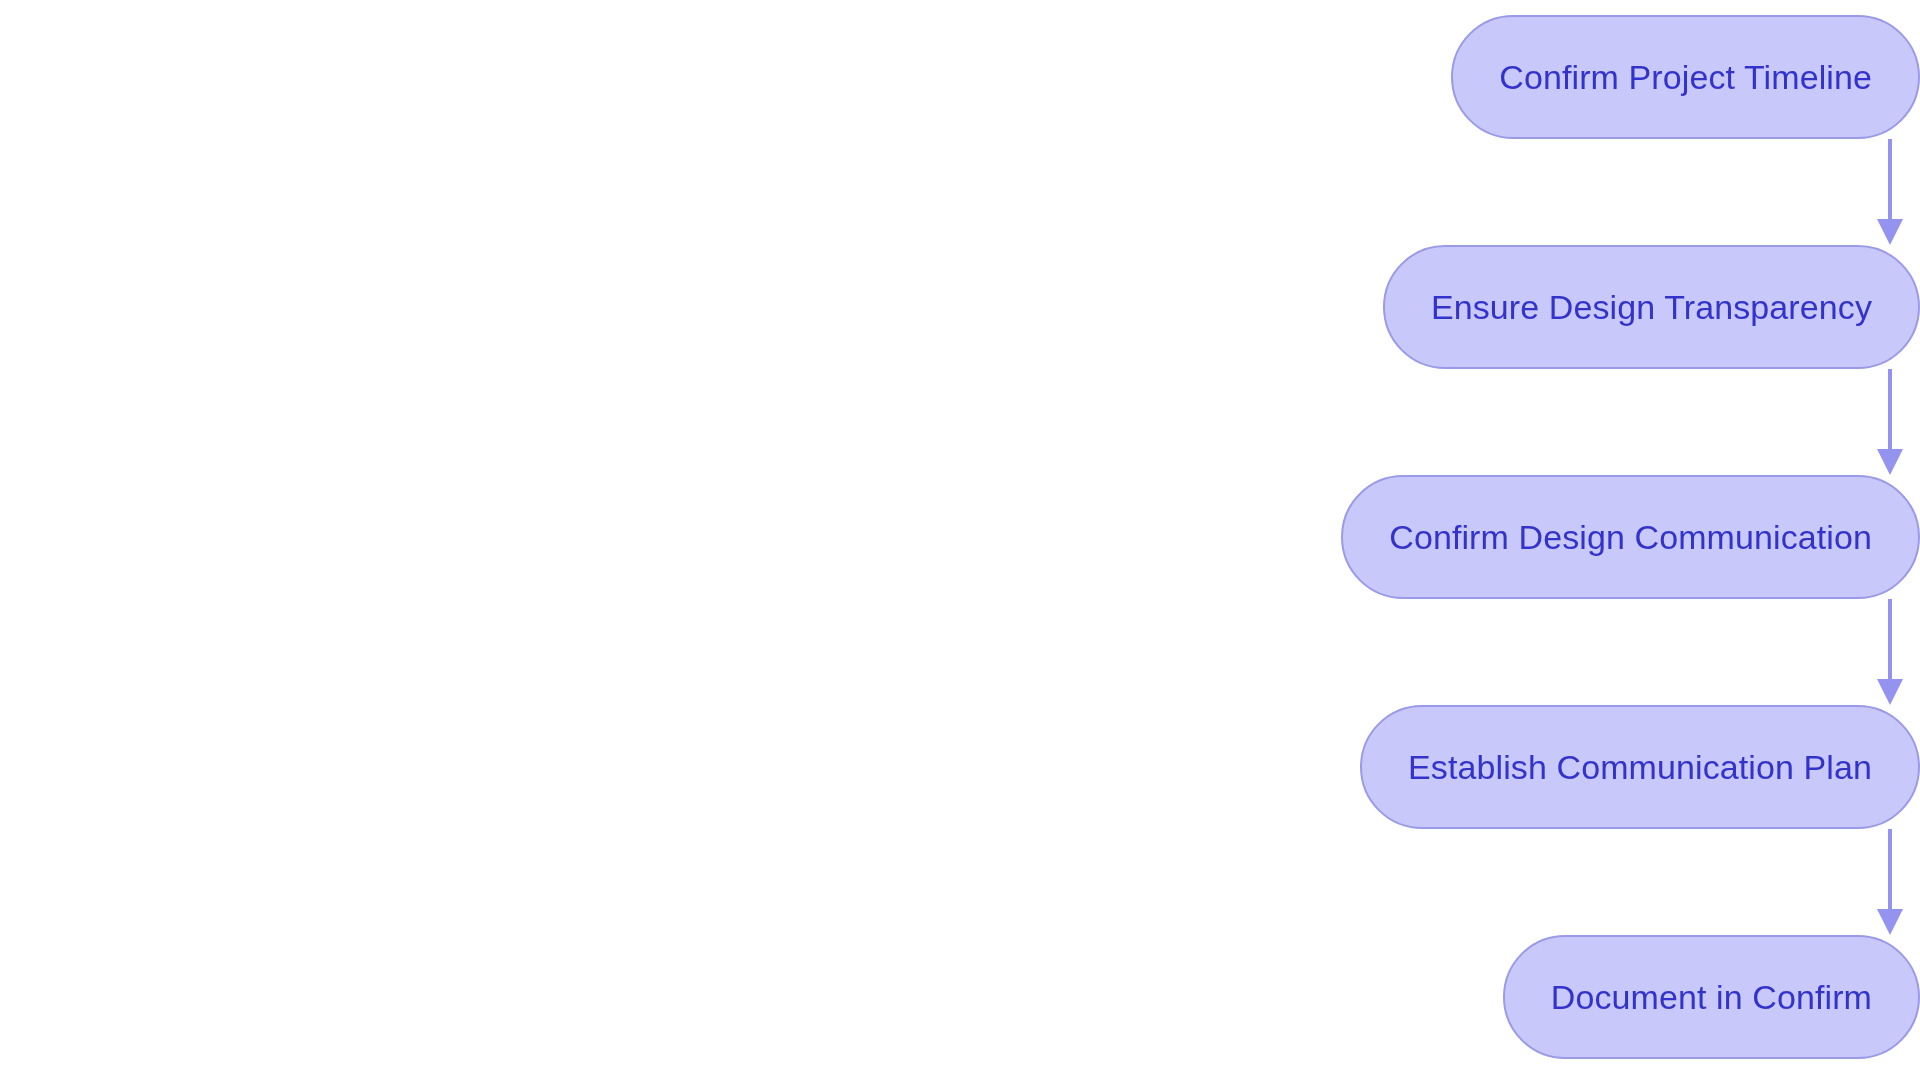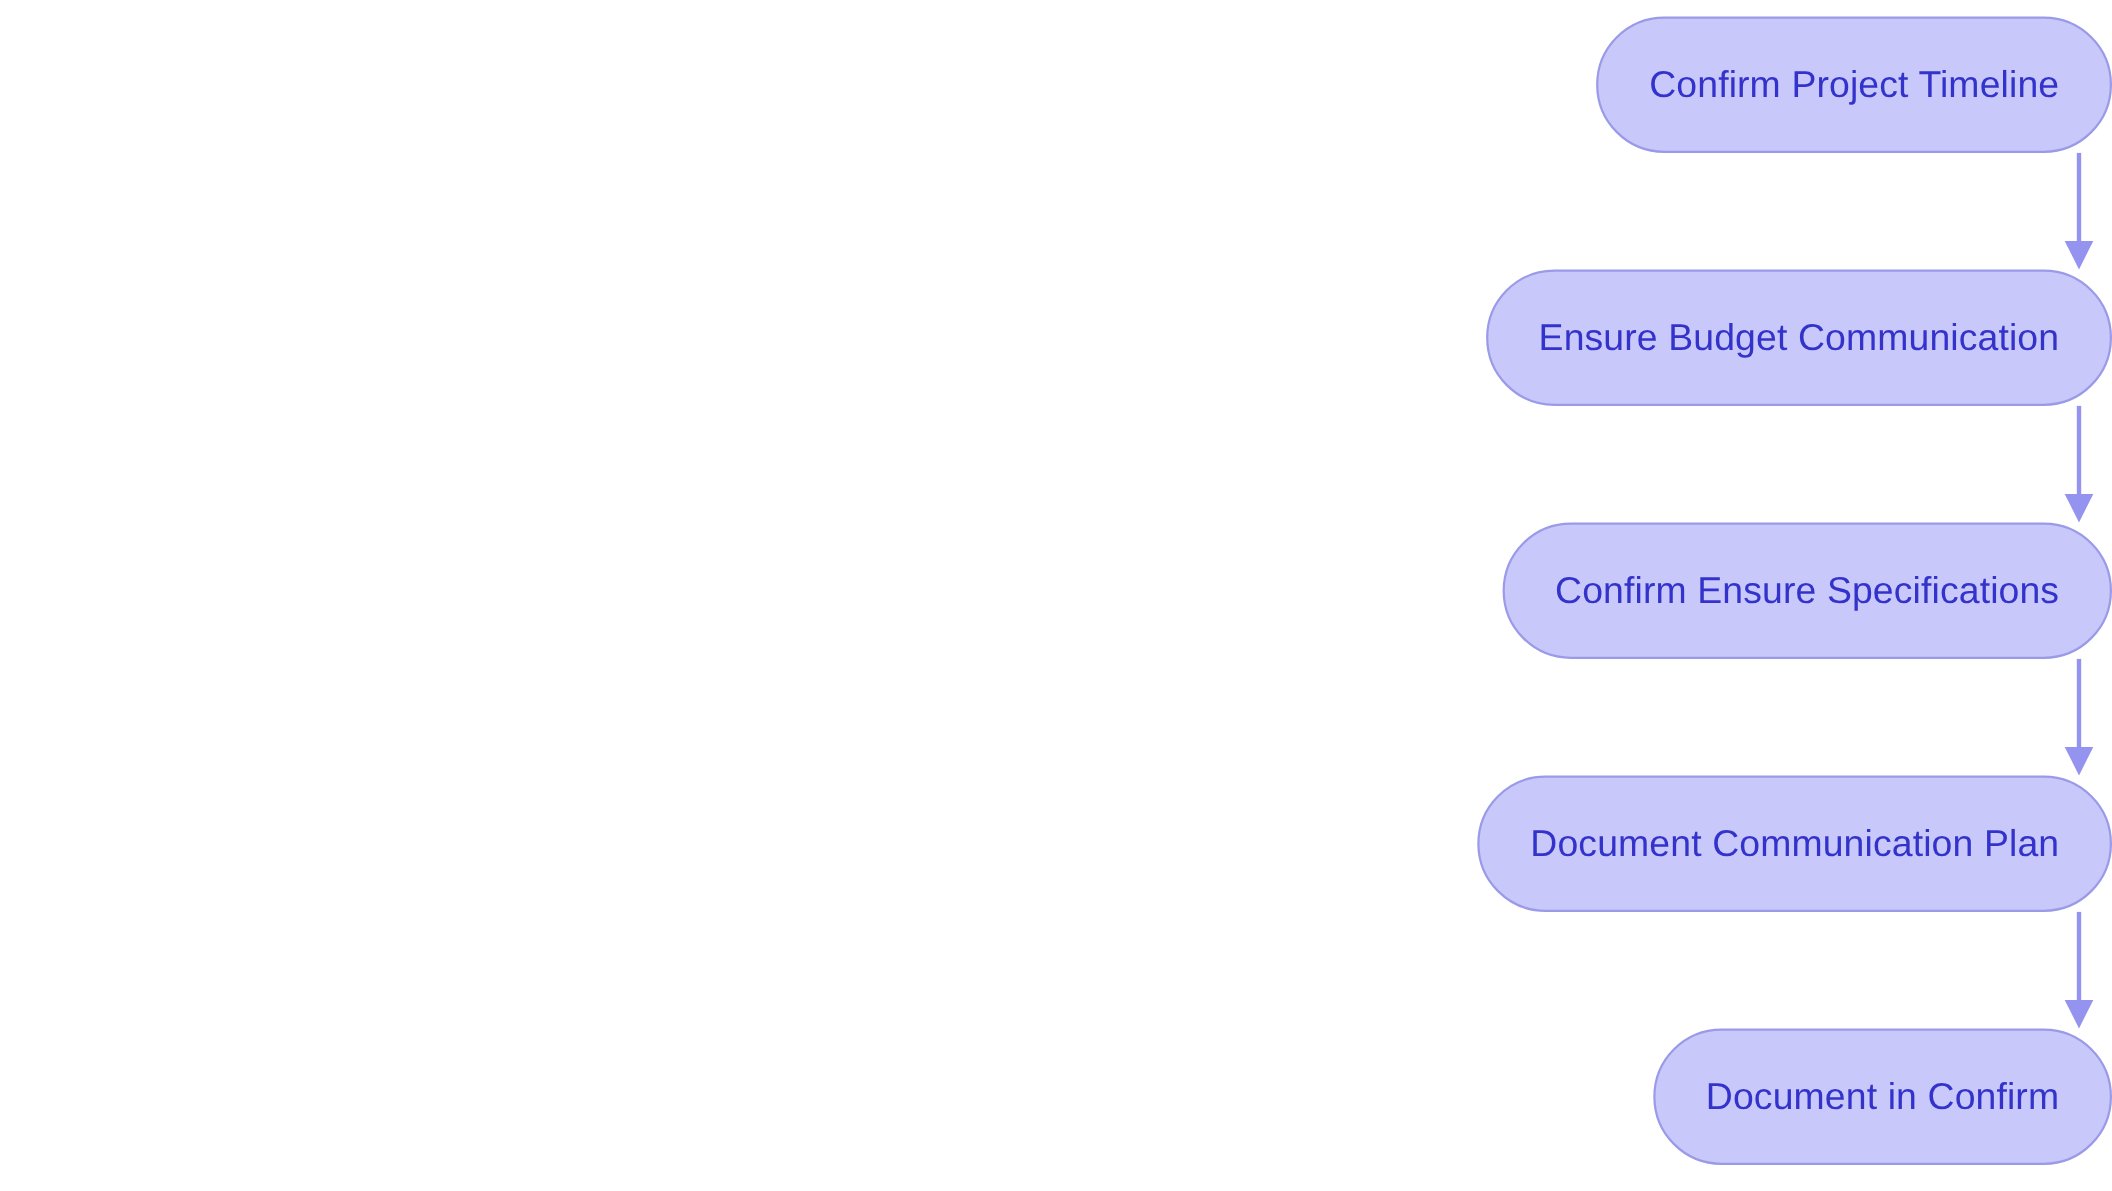--- a/index.html
+++ b/index.html
@@ -98,39 +98,39 @@
     <div class="node">
       <span class="node-label">Confirm Project Timeline</span>
     </div>
 
     <div class="connector">
       <div class="connector-shaft"></div>
       <div class="connector-head"></div>
     </div>
 
     <div class="node">
-      <span class="node-label">Ensure Budget Communication</span>
+      <span class="node-label">Ensure Design Transparency</span>
     </div>
 
     <div class="connector">
       <div class="connector-shaft"></div>
       <div class="connector-head"></div>
     </div>
 
     <div class="node">
-      <span class="node-label">Confirm Ensure Specifications</span>
+      <span class="node-label">Confirm Design Communication</span>
     </div>
 
     <div class="connector">
       <div class="connector-shaft"></div>
       <div class="connector-head"></div>
     </div>
 
     <div class="node">
-      <span class="node-label">Document Communication Plan</span>
+      <span class="node-label">Establish Communication Plan</span>
     </div>
 
     <div class="connector">
       <div class="connector-shaft"></div>
       <div class="connector-head"></div>
     </div>
 
     <div class="node">
       <span class="node-label">Document in Confirm</span>
     </div>

